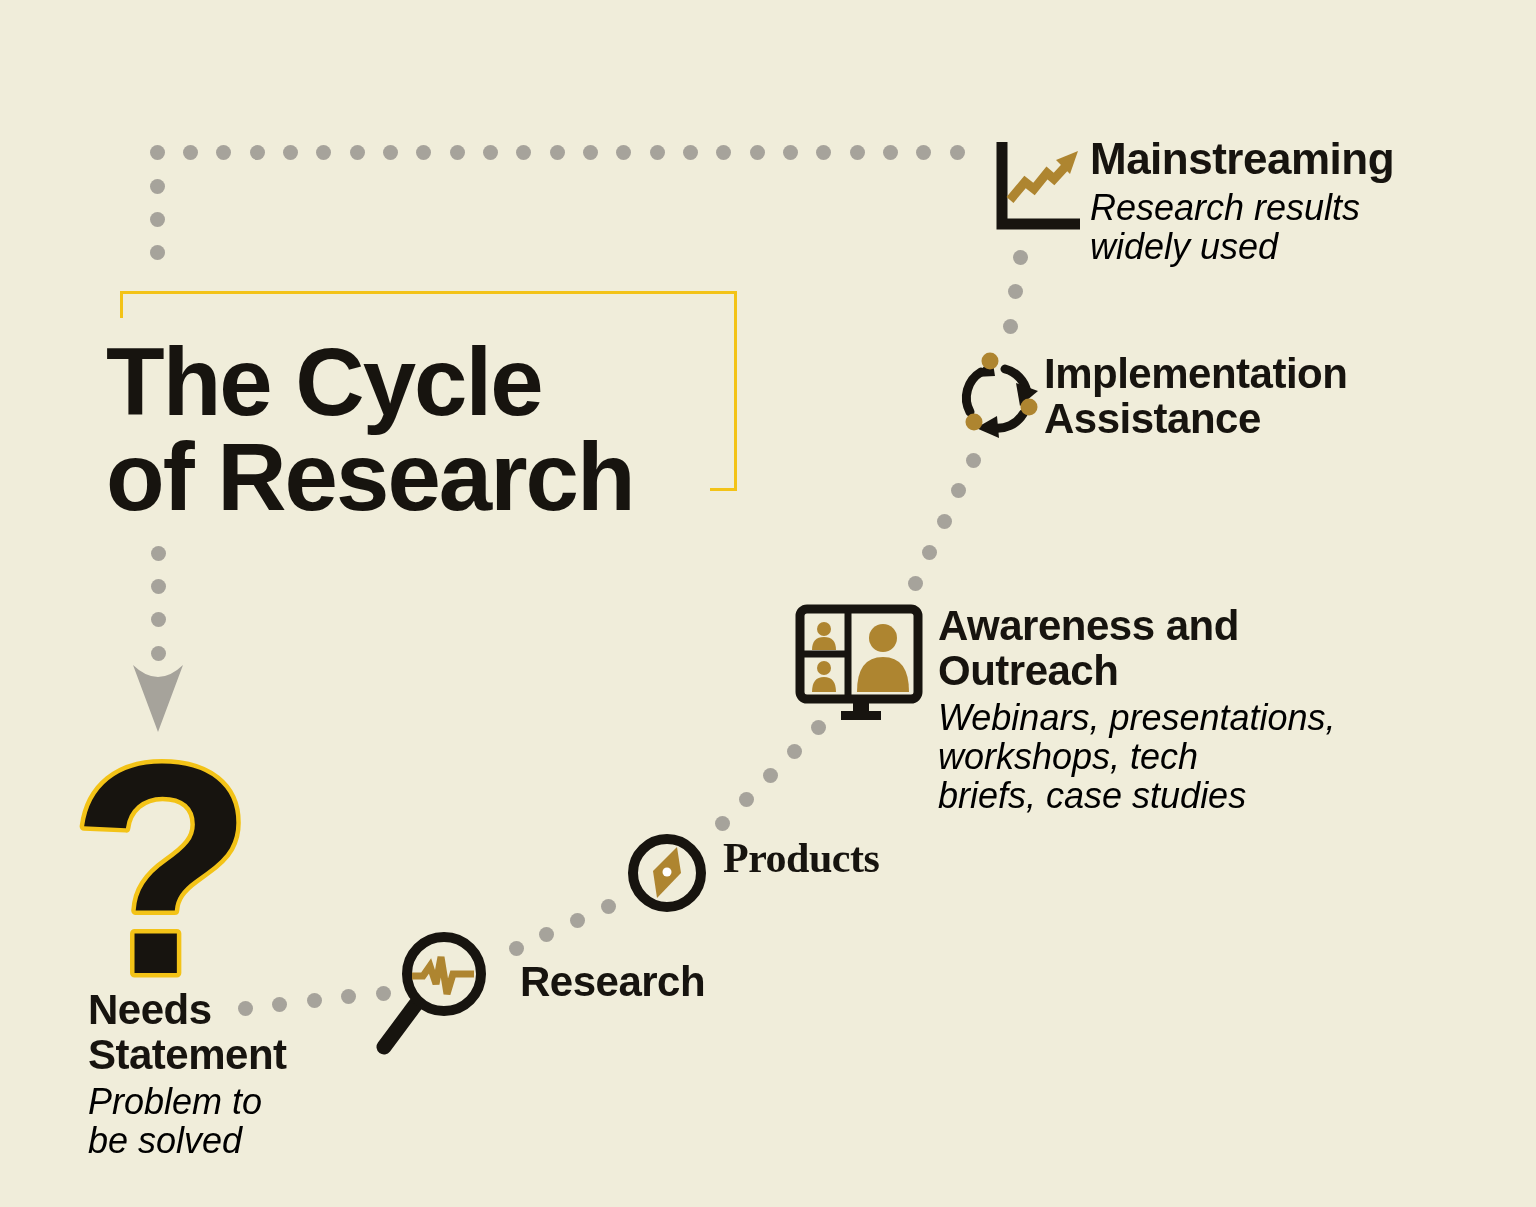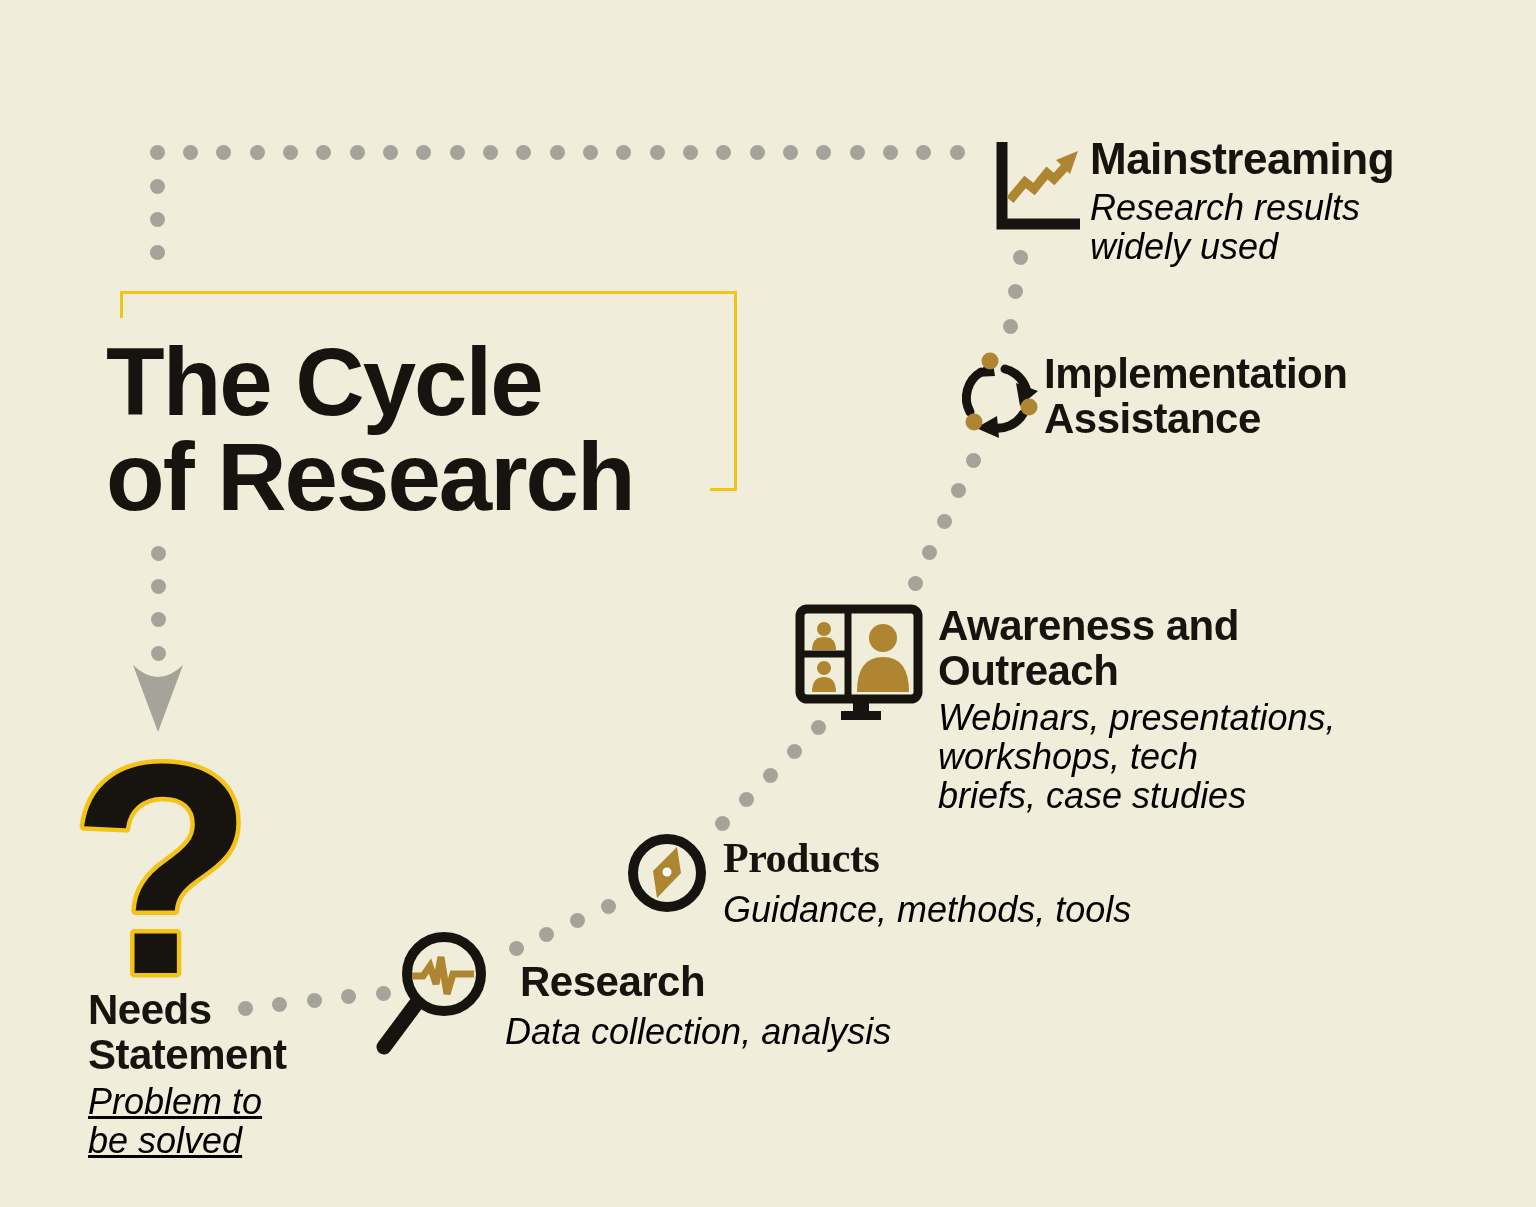--- a/index.html
+++ b/index.html
@@ -107,47 +107,41 @@
     <path d="M3,7 Q28,31 53,7 L28,74 Z" fill="#a6a39b"></path>
   </svg>
 
   <svg style="left:62px;top:735px;" width="200" height="255" viewBox="0 0 200 255">
     <text x="100" y="238" text-anchor="middle" font-family="Liberation Sans, sans-serif" font-weight="bold" font-size="300" fill="#17140f" stroke="#f3c317" stroke-width="9" stroke-linejoin="round" style="paint-order:stroke;">?</text>
   </svg>
   <div class="stage-title" style="left:88px;top:988px;">
     <div>Needs</div>
     <div>Statement</div>
   </div>
-  <div class="stage-sub" style="left:88px;top:1082px;text-decoration:underline;">
+  <div class="stage-sub" style="left:88px;top:1082px;">
     <div>Problem to</div>
     <div>be solved</div>
   </div>
 
   <svg style="left:368px;top:926px;" width="130" height="140" viewBox="0 0 130 140">
     <line x1="48" y1="78" x2="16" y2="121" stroke="#17140f" stroke-width="15" stroke-linecap="round"></line>
     <circle cx="76" cy="48" r="37" class="icon-stroke" stroke-width="10" fill="#f0edda"></circle>
     <polyline points="44,50 55,50 62,40 68,58 73,31 79,68 85,48 106,48" fill="none" stroke="#ae8530" stroke-width="7" stroke-linejoin="miter"></polyline>
   </svg>
   <div class="stage-title" style="left:520px;top:960px;">
     <div>Research</div>
   </div>
-  <div class="stage-sub" style="left:505px;top:1012px;">
-    <div>Data collection, analysis</div>
-  </div>
 
   <svg style="left:624px;top:826px;" width="88" height="94" viewBox="0 0 88 94">
     <circle cx="43" cy="47" r="34" class="icon-stroke" stroke-width="10"></circle>
     <polygon points="53,21 57,47 33,72 29,45" class="gold-fill"></polygon>
     <circle cx="43" cy="46" r="4.5" fill="#ffffff"></circle>
   </svg>
   <div class="stage-title" style="left:723px;top:836px;font-family:Liberation Serif, serif;">
     <div>Products</div>
-  </div>
-  <div class="stage-sub" style="left:723px;top:890px;">
-    <div>Guidance, methods, tools</div>
   </div>
 
   <svg style="left:795px;top:604px;" width="132" height="120" viewBox="0 0 132 120">
     <rect x="5" y="5" width="118" height="90" rx="7" class="icon-stroke" stroke-width="9"></rect>
     <line x1="53" y1="8" x2="53" y2="92" stroke="#17140f" stroke-width="7"></line>
     <line x1="8" y1="50" x2="50" y2="50" stroke="#17140f" stroke-width="7"></line>
     <circle cx="29" cy="25" r="7" class="gold-fill"></circle>
     <path d="M17,46 Q17,33 29,33 Q41,33 41,46 Z" class="gold-fill"></path>
     <circle cx="29" cy="64" r="7" class="gold-fill"></circle>
     <path d="M17,88 Q17,73 29,73 Q41,73 41,88 Z" class="gold-fill"></path>

